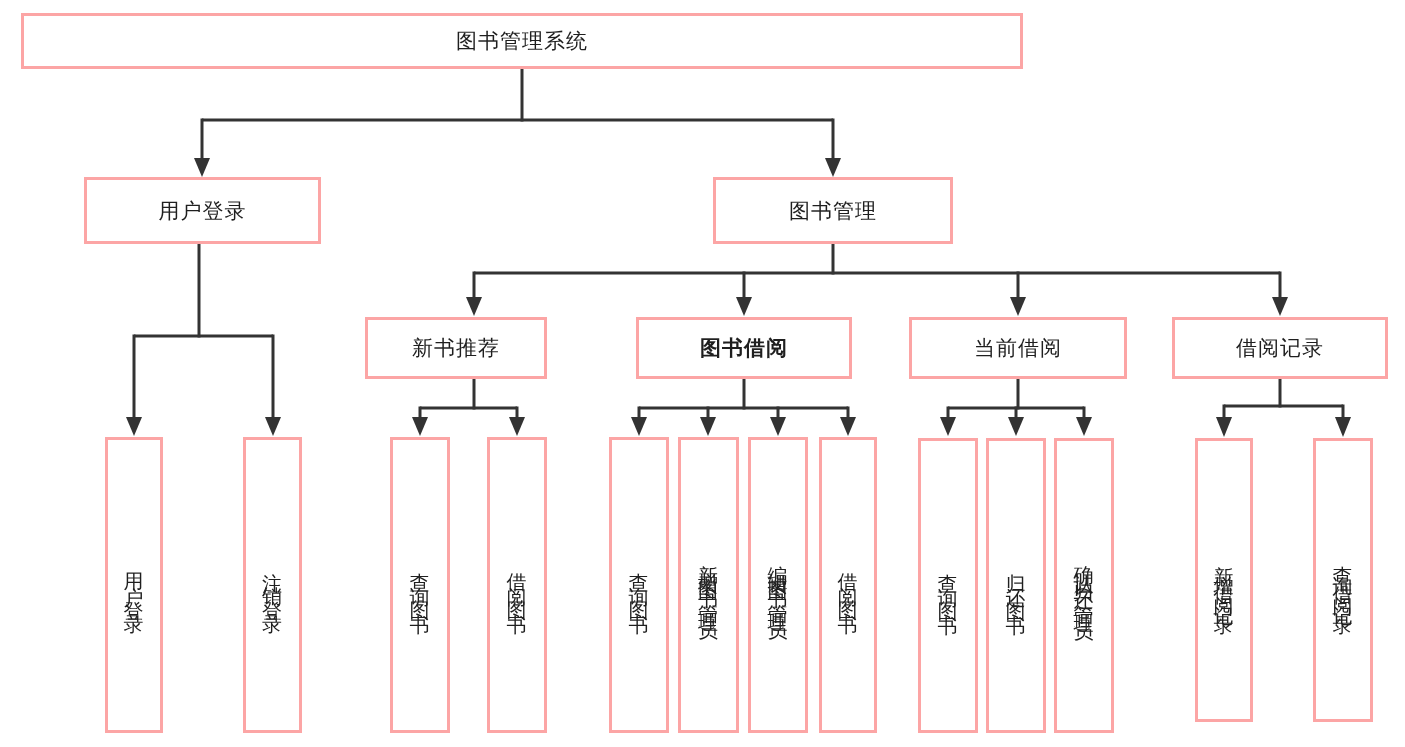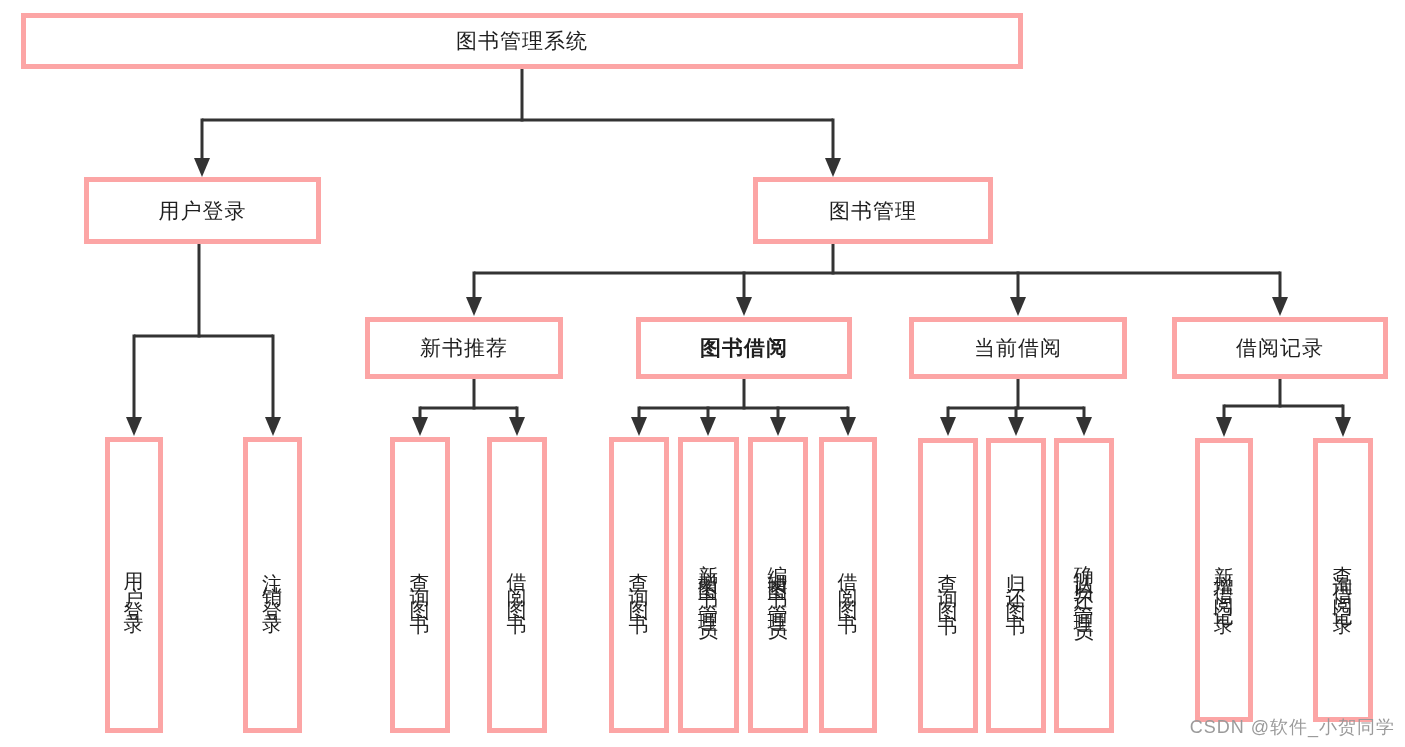--- a/index.html
+++ b/index.html
@@ -7,21 +7,21 @@
     position:relative;
     width:1405px;height:747px;
     background:#ffffff;
     font-family:"Liberation Sans","DejaVu Sans",sans-serif;
     color:#1f1f1f;
     overflow:hidden;
   }
   .node{
     position:absolute;
     background:#ffffff;
-    border:5px solid #fca5a5;
+    border:3px solid #fca5a5;
     box-sizing:border-box;
     display:flex;
     align-items:center;
     justify-content:center;
   }
   .hbox{
     font-size:21px;
     letter-spacing:1px;
     text-align:center;
   }
@@ -112,23 +112,23 @@
     <line x1="1224" y1="406" x2="1343" y2="406"></line>
     <line x1="1224" y1="404.5" x2="1224" y2="419"></line>
     <polygon points="1216,417 1232,417 1224,437"></polygon>
     <line x1="1343" y1="404.5" x2="1343" y2="419"></line>
     <polygon points="1335,417 1351,417 1343,437"></polygon>
   </svg>
 
   <div class="node hbox" style="left:21px;top:13px;width:1002px;height:56px;">图书管理系统</div>
 
   <div class="node hbox" style="left:84px;top:177px;width:237px;height:67px;">用户登录</div>
-  <div class="node hbox" style="left:753px;top:177px;width:240px;height:67px;font-family:Liberation Serif, serif;">图书管理</div>
+  <div class="node hbox" style="left:713px;top:177px;width:240px;height:67px;font-family:Liberation Serif, serif;">图书管理</div>
 
-  <div class="node hbox" style="left:365px;top:317px;width:198px;height:62px;">新书推荐</div>
+  <div class="node hbox" style="left:365px;top:317px;width:182px;height:62px;">新书推荐</div>
   <div class="node hbox" style="left:636px;top:317px;width:216px;height:62px;font-weight:bold;">图书借阅</div>
   <div class="node hbox" style="left:1172px;top:317px;width:216px;height:62px;">借阅记录</div>
   <div class="node hbox" style="left:909px;top:317px;width:218px;height:62px;">当前借阅</div>
 
   <div class="node vbox sp14" style="left:105px;top:437px;width:58px;height:296px;">用户登录</div>
   <div class="node vbox sp14" style="left:243px;top:437px;width:59px;height:296px;">注销登录</div>
 
   <div class="node vbox sp14" style="left:390px;top:437px;width:60px;height:296px;">查询图书</div>
   <div class="node vbox sp14" style="left:487px;top:437px;width:60px;height:296px;">借阅图书</div>
 
@@ -137,15 +137,14 @@
   <div class="node vbox sp8" style="left:748px;top:437px;width:60px;height:296px;">编辑图书（管理员）</div>
   <div class="node vbox sp14" style="left:819px;top:437px;width:58px;height:296px;">借阅图书</div>
 
   <div class="node vbox sp14" style="left:918px;top:438px;width:60px;height:295px;">查询图书</div>
   <div class="node vbox sp14" style="left:986px;top:438px;width:60px;height:295px;">归还图书</div>
   <div class="node vbox sp8" style="left:1054px;top:438px;width:60px;height:295px;">确认归还（管理员）</div>
 
   <div class="node vbox sp10" style="left:1195px;top:438px;width:58px;height:284px;">新增借阅记录</div>
   <div class="node vbox sp10" style="left:1313px;top:438px;width:60px;height:284px;">查询借阅记录</div>
 
-  <div class="watermark">CSDN @软件_小贺同学</div>
 
 </div>
 
 </body></html>

